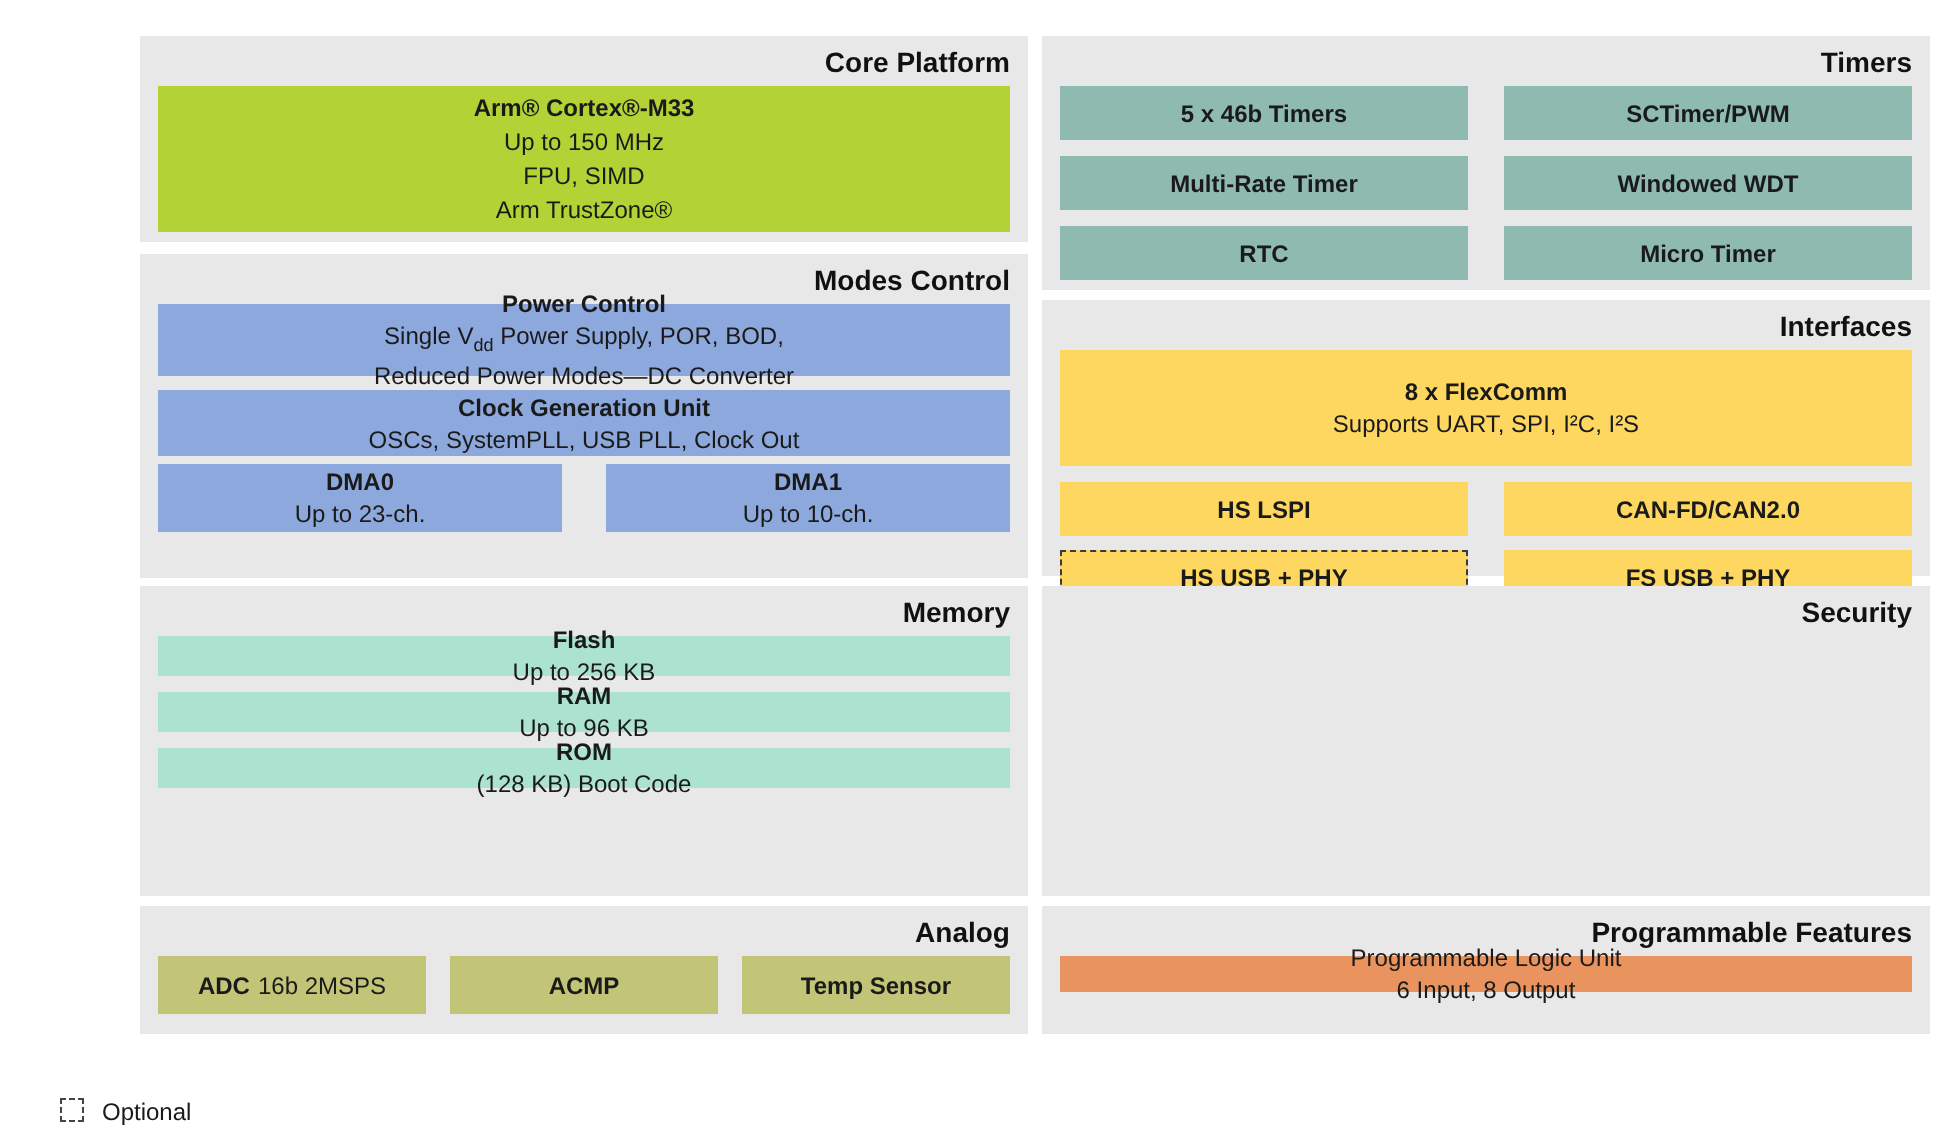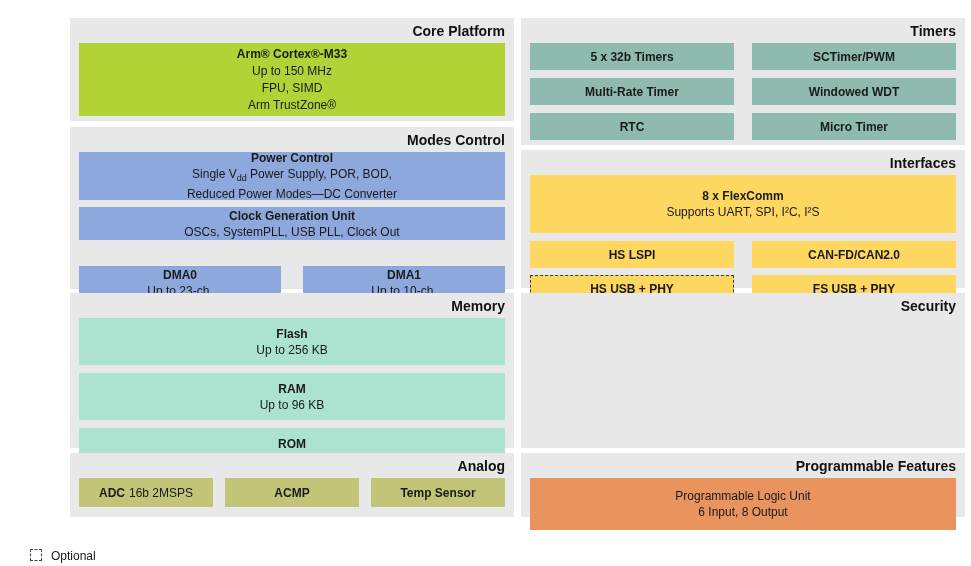--- a/index.html
+++ b/index.html
@@ -29,36 +29,36 @@
   .blue{background:var(--system-blue,#8da8dc)}
   .mint{background:var(--memory-mint,#abe2d0)}
   .sage{background:var(--timers-sage,#8fbab0)}
   .yellow{background:var(--interfaces-yellow,#fdd760)}
   .purple{background:var(--security-purple,#9d86c4)}
   .olive{background:var(--analog-olive,#c2c477)}
   .orange{background:var(--programmable-orange,#e9945f)}
 
   
   .blk-cpu{height:73px;line-height:17px}
-  .blk-power{height:48px;margin-bottom:7px}
-  .blk-clock{height:33px;margin-bottom:26px}
+  .blk-power{height:36px;margin-bottom:7px}
+  .blk-clock{height:33px;margin-bottom:4px}
   .row-dma{display:grid;grid-template-columns:1fr 1fr;column-gap:22px}
   .blk-dma{height:34px}
-  .blk-mem{height:47px;margin-bottom:8px}
+  .blk-mem{height:20px;margin-bottom:8px}
   .blk-mem:last-child{margin-bottom:0}
   .row3{display:grid;grid-template-columns:1fr 1fr 1fr;column-gap:12px}
   .blk-analog{height:29px;flex-direction:row;font-weight:bold}
   .adc-rest{font-weight:normal;margin-left:4px}
   .grid2{display:grid;grid-template-columns:1fr 1fr;column-gap:18px}
   .sec-timers .grid2{row-gap:8px}
   .sec-interfaces .grid2{row-gap:7px}
   .sec-security .grid2{row-gap:6px}
   .blk-sm{height:27px;font-weight:bold}
   .blk-flex{height:58px;margin-bottom:8px}
-  .blk-plu{height:52px}
+  .blk-plu{height:18px}
   .optional{border:1.5px dashed #3a3a3a}
 
   
   .legend{position:absolute;left:30px;top:549px;display:flex;align-items:flex-start;gap:9px;font-size:12px;color:#1a1a1a}
   .legend-box{width:12px;height:12px;border:1.5px dashed #444;background:#fff}
 </style>
 </head>
 <body>
 
 <div class="page">
@@ -130,21 +130,21 @@
           </div>
         </div>
       </section>
     </div>
 
     <div class="col">
 
       <section class="panel sec-timers">
         <h2>Timers</h2>
         <div class="grid2">
-          <div class="block sage blk-sm">5 x 32b Timers</div>
+          <div class="block sage blk-sm">5 x 46b Timers</div>
           <div class="block sage blk-sm">SCTimer/PWM</div>
           <div class="block sage blk-sm">Multi-Rate Timer</div>
           <div class="block sage blk-sm">Windowed WDT</div>
           <div class="block sage blk-sm">RTC</div>
           <div class="block sage blk-sm">Micro Timer</div>
         </div>
       </section>
 
       <section class="panel sec-interfaces">
         <h2>Interfaces</h2>

